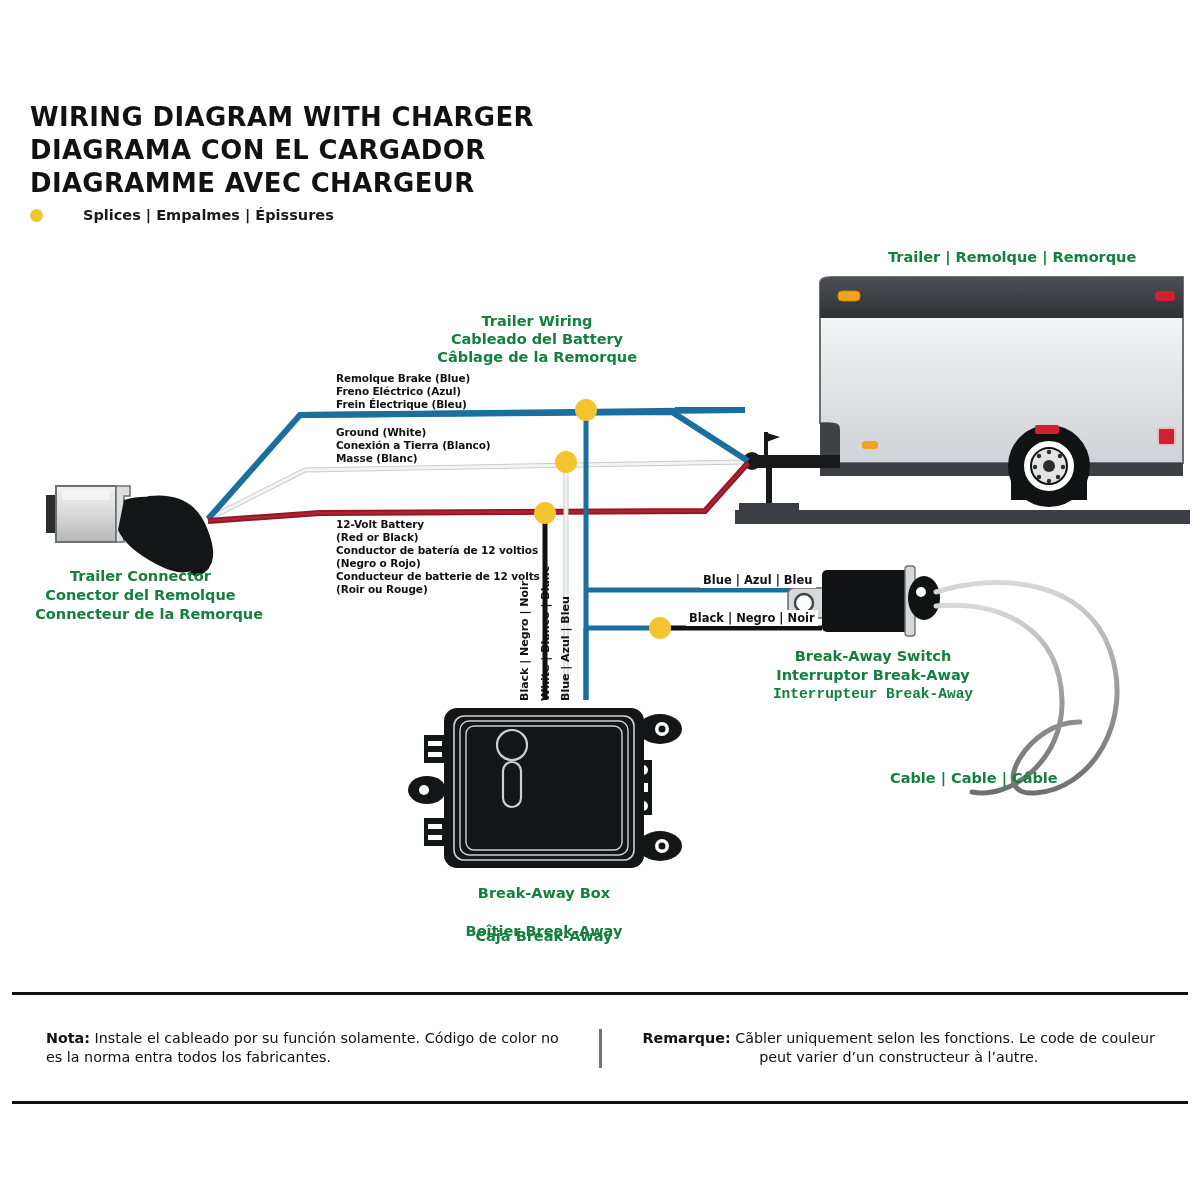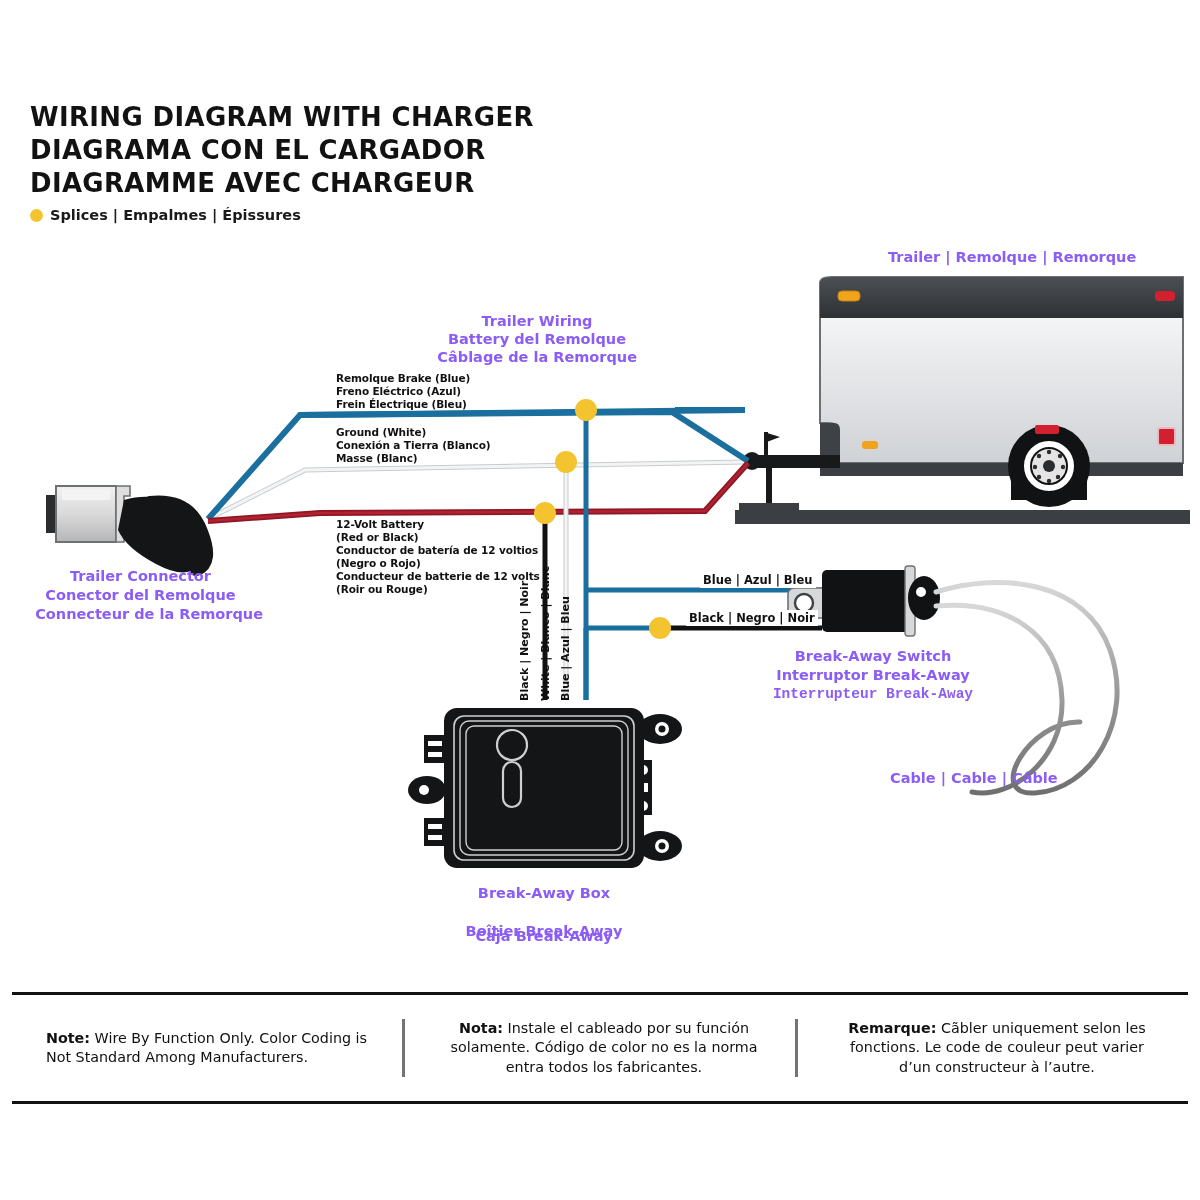--- a/index.html
+++ b/index.html
@@ -37,20 +37,21 @@
     color: #121212;
     text-transform: uppercase;
     white-space: nowrap;
     transform: scaleX(0.96);
     transform-origin: left center;
   }
   .legend-row {
     display: flex;
     align-items: center;
     margin-top: 8px;
+    gap: 33px;
   }
   .legend-dot {
     width: 13px;
     height: 13px;
     border-radius: 50%;
     background: #f4c430;
     margin-right: 7px;
     flex: none;
   }
   .legend-text {
@@ -60,21 +61,21 @@
     font-family: "DejaVu Sans", sans-serif;
   }
 
   
   .cap {
     position: absolute;
     font-family: "DejaVu Sans", sans-serif;
     font-weight: bold;
     font-size: 14.5px;
     line-height: 18px;
-    color: #8b5cf6;
+    color: #15803d;
     text-align: center;
     white-space: nowrap;
   }
   .wirelab {
     position: absolute;
     font-family: "DejaVu Sans", sans-serif;
     font-weight: bold;
     font-size: 10.5px;
     line-height: 13px;
     color: #111111;
@@ -311,21 +312,21 @@
       <circle cx="586" cy="410" r="11" fill="#f4c430"></circle>
       <circle cx="566" cy="462" r="11" fill="#f4c430"></circle>
       <circle cx="545" cy="513" r="11" fill="#f4c430"></circle>
       <circle cx="660" cy="628" r="11" fill="#f4c430"></circle>
     </g>
   </svg>
 
   <div class="cap" style="left:888px; top:248px;">Trailer | Remolque | Remorque</div>
 
   <div class="cap" style="left:437px; top:312px; width:200px; text-align:center;">Trailer Wiring</div>
-  <div class="cap" style="left:437px; top:330px; width:200px; text-align:center;">Battery del Remolque</div>
+  <div class="cap" style="left:437px; top:330px; width:200px; text-align:center;">Cableado del Battery</div>
   <div class="cap" style="left:437px; top:348px; width:200px; text-align:right;">Câblage de la Remorque</div>
 
   <div class="wirelab" style="left:336px; top:372px;">Remolque Brake (Blue)</div>
   <div class="wirelab" style="left:336px; top:385px;text-align:right;">Freno Eléctrico (Azul)</div>
   <div class="wirelab" style="left:336px; top:398px;">Frein Électrique (Bleu)</div>
 
   <div class="wirelab" style="left:336px; top:426px;">Ground (White)</div>
   <div class="wirelab" style="left:336px; top:439px;">Conexión a Tierra (Blanco)</div>
   <div class="wirelab" style="left:336px; top:452px;">Masse (Blanc)</div>
 
@@ -351,23 +352,20 @@
   <div class="cap" style="left:748px; top:666px; width:250px; text-align:center;">Interruptor Break-Away</div>
   <div class="cap" style="left:748px; top:685px; width:250px; text-align:center;font-family:Liberation Mono, monospace;">Interrupteur Break-Away</div>
 
   <div class="cap" style="left:890px; top:769px;">Cable | Cable | Câble</div>
 
   <div class="cap" style="left:429px; top:884px; width:230px; text-align:center;">Break-Away Box</div>
   <div class="cap" style="left:429px; top:903px; width:230px; text-align:center;margin-top:24px;">Caja Break-Away</div>
   <div class="cap" style="left:429px; top:922px; width:230px; text-align:center;">Boîtier Break-Away</div>
 
   <div class="notes">
-    <div class="note-cell">
-      <b>Note:</b><span> Wire By Function Only. Color Coding is Not Standard Among Manufacturers.</span>
-    </div>
     <div class="note-cell">
       <b>Nota:</b><span> Instale el cableado por su función solamente. Código de color no es la norma entra todos los fabricantes.</span>
     </div>
     <div class="note-cell">
       <b>Remarque:</b><span> Cãbler uniquement selon les fonctions. Le code de couleur peut varier d’un constructeur à l’autre.</span>
     </div>
   </div>
 
 </div>
 

